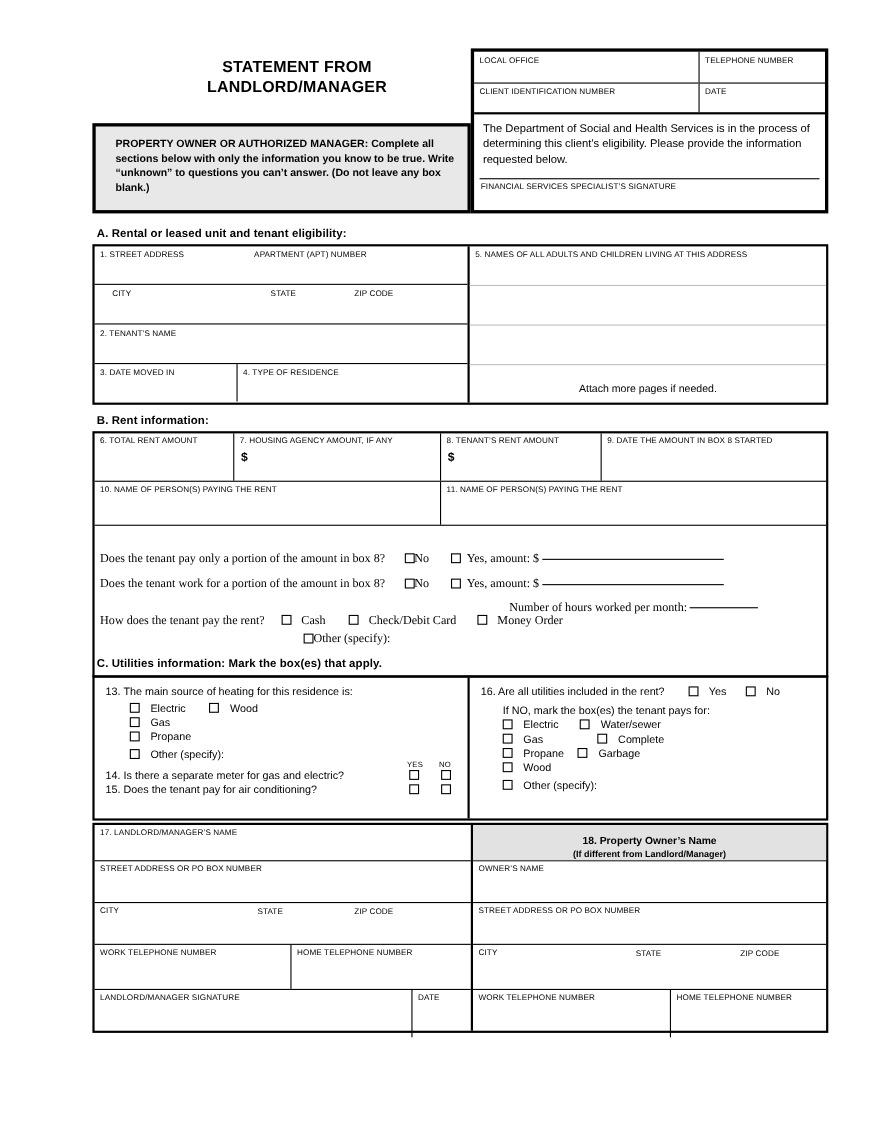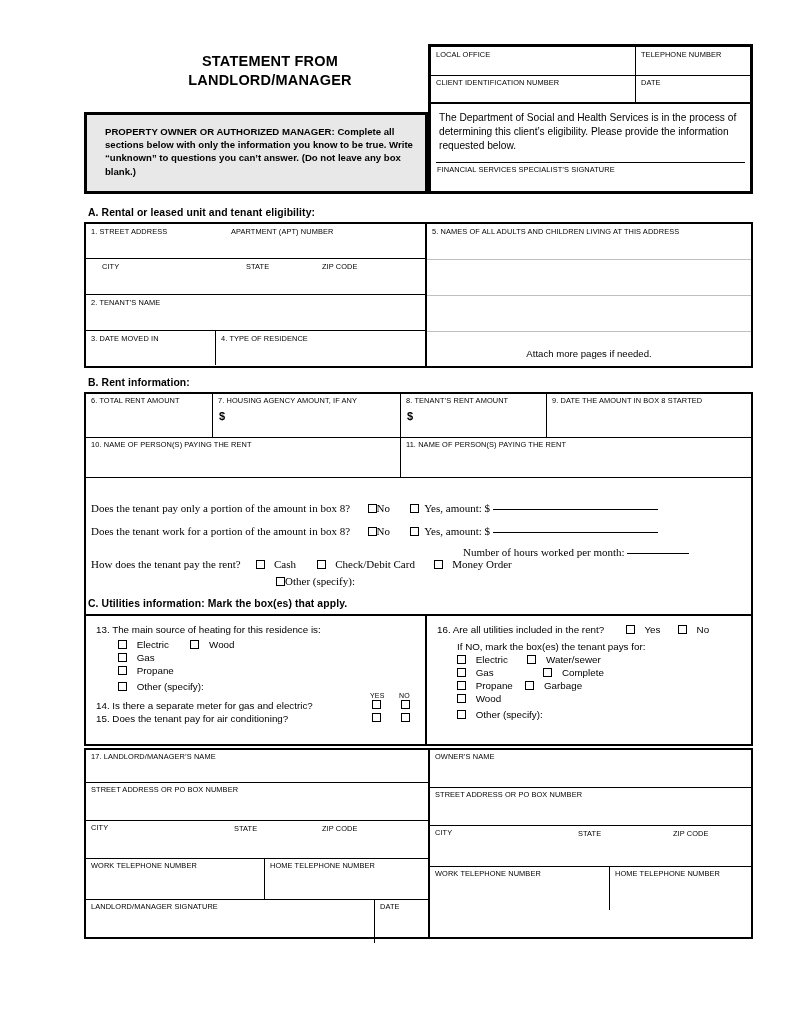--- a/index.html
+++ b/index.html
@@ -396,20 +396,26 @@
         <div class="sub" style="width:289px;">
           <div class="lbl">LANDLORD/MANAGER SIGNATURE</div>
         </div>
         <div class="sub" style="flex:1;">
           <div class="lbl">DATE</div>
         </div>
       </div>
     </div>
 
     <div id="secD-right">
+      <div class="r" style="height:33px;">
+        <div class="sub" style="flex:1;" id="owner-hdr">
+          <div>18.  Property Owner’s Name</div>
+          <div class="sm">(If different from Landlord/Manager)</div>
+        </div>
+      </div>
       <div class="r" style="height:38px;">
         <div class="sub" style="flex:1;">
           <div class="lbl">OWNER’S NAME</div>
         </div>
       </div>
       <div class="r" style="height:38px;">
         <div class="sub" style="flex:1;">
           <div class="lbl">STREET ADDRESS OR PO BOX NUMBER</div>
         </div>
       </div>

